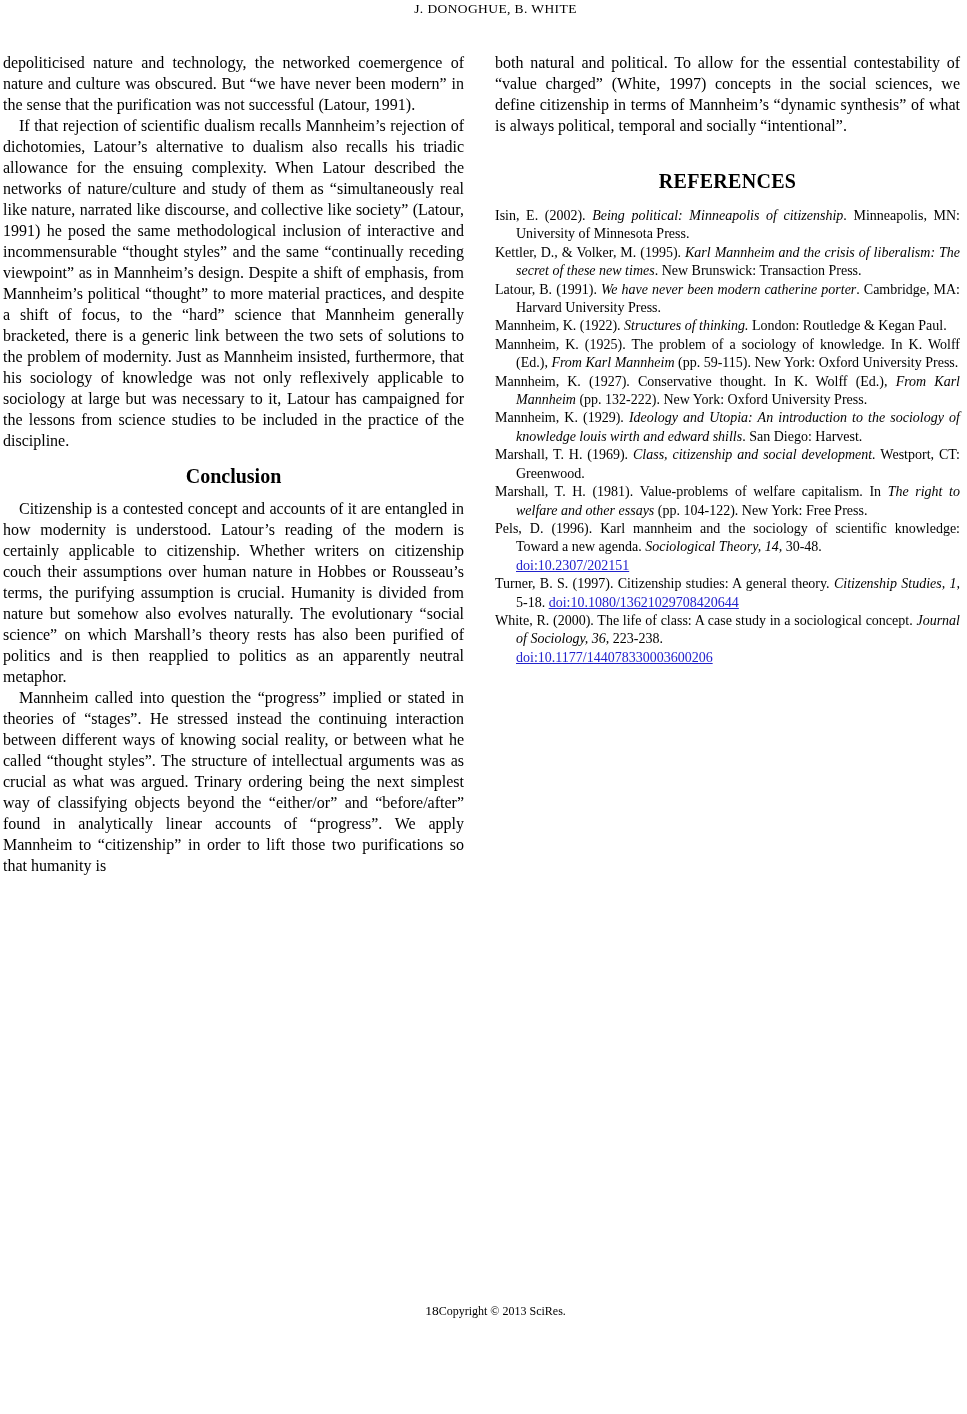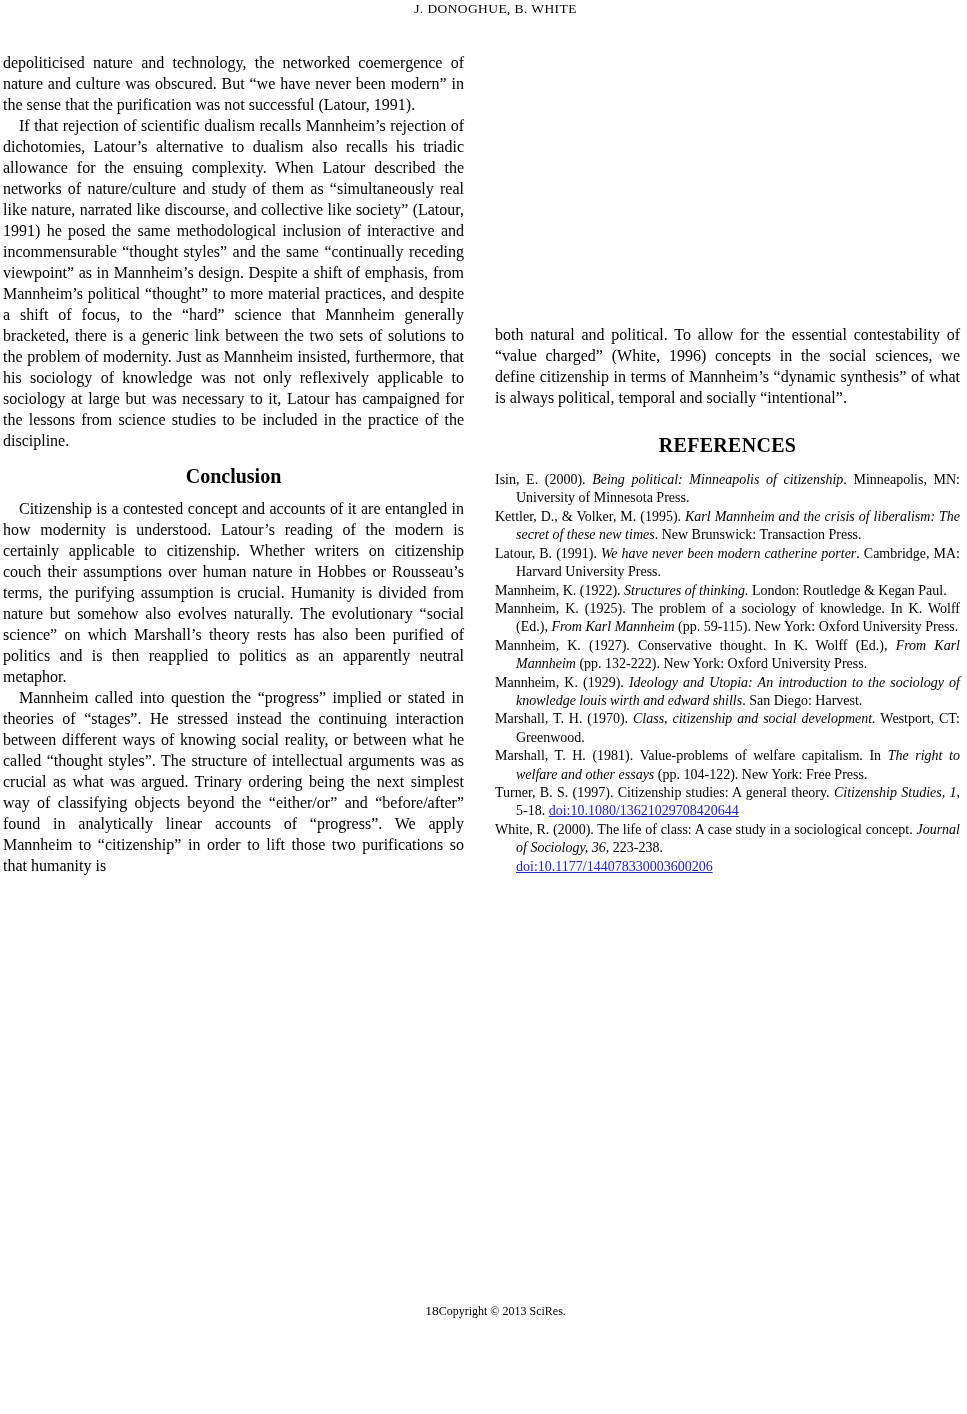--- a/index.html
+++ b/index.html
@@ -18,40 +18,39 @@
     top: 1px; left: 0; right: 0;
     text-align: center;
     font-size: 13.5px;
     letter-spacing: 0.4px;
   }
   .columns {
     position: absolute;
     top: 52px; left: 3px;
     display: flex;
     gap: 31px;
-    align-items: flex-end;
   }
   .col-left { width: 461px; }
   .col-right { width: 465px; }
   .paras p {
     margin: 0;
     font-size: 16px;
     line-height: 21px;
     text-align: justify;
     hyphens: auto;
     -webkit-hyphens: auto;
   }
   .paras p.indent { text-indent: 16px; }
   .section-heading {
     margin: 14px 0 10px 0;
     text-align: center;
     font-size: 20px;
     font-weight: bold;
   }
-  .refs-heading { margin: 26px 0 14px 0; letter-spacing: 0.3px; }
+  .refs-heading { margin: 34px 0 14px 0; letter-spacing: 0.3px; }
   .references .reference {
     font-size: 14px;
     line-height: 18.4px;
     text-align: justify;
     padding-left: 21px;
     text-indent: -21px;
     hyphens: auto;
     -webkit-hyphens: auto;
   }
   .references .reference a {
@@ -82,33 +81,34 @@
         </div>
       <h2 class="section-heading">Conclusion</h2>
       <div class="paras">
           <p class="indent">Citizenship is a contested concept and accounts of it are entangled in how modernity is understood. Latour’s reading of the modern is certainly applicable to citizenship. Whether writers on citizenship couch their assumptions over human nature in Hobbes or Rousseau’s terms, the purifying assumption is crucial. Humanity is divided from nature but somehow also evolves naturally. The evolutionary “social science” on which Marshall’s theory rests has also been purified of politics and is then reapplied to politics as an apparently neutral metaphor.</p>
           <p class="indent">Mannheim called into question the “progress” implied or stated in theories of “stages”. He stressed instead the continuing interaction between different ways of knowing social reality, or between what he called “thought styles”. The structure of intellectual arguments was as crucial as what was argued. Trinary ordering being the next simplest way of classifying objects beyond the “either/or” and “before/after” found in analytically linear accounts of “progress”. We apply Mannheim to “citizenship” in order to lift those two purifications so that humanity is</p>
         </div>
     </div>
 
     <div class="col-right">
       <div class="paras">
-          <p>both natural and political. To allow for the essential contestability of “value charged” (White, 1996) concepts in the social sciences, we define citizenship in terms of Mannheim’s “dynamic synthesis” of what is always political, temporal and socially “intentional”.</p>
+          <p>both natural and political. To allow for the essential contestability of “value charged” (White, 1997) concepts in the social sciences, we define citizenship in terms of Mannheim’s “dynamic synthesis” of what is always political, temporal and socially “intentional”.</p>
         </div>
       <h2 class="section-heading refs-heading">REFERENCES</h2>
       <div class="references">
-          <div class="reference"><span>Isin, E. (2000). </span><i>Being political: Minneapolis of citizenship</i><span>. Minneapolis, MN: University of Minnesota Press.</span></div>
+          <div class="reference"><span>Isin, E. (2002). </span><i>Being political: Minneapolis of citizenship</i><span>. Minneapolis, MN: University of Minnesota Press.</span></div>
           <div class="reference"><span>Kettler, D., &amp; Volker, M. (1995). </span><i>Karl Mannheim and the crisis of liberalism: The secret of these new times</i><span>. New Brunswick: Transaction Press.</span></div>
           <div class="reference"><span>Latour, B. (1991). </span><i>We have never been modern catherine porter</i><span>. Cambridge, MA: Harvard University Press.</span></div>
           <div class="reference"><span>Mannheim, K. (1922). </span><i>Structures of thinking.</i><span> London: Routledge &amp; Kegan Paul.</span></div>
           <div class="reference"><span>Mannheim, K. (1925). The problem of a sociology of knowledge. In K. Wolff (Ed.), </span><i>From Karl Mannheim</i><span> (pp. 59-115). New York: Oxford University Press.</span></div>
           <div class="reference"><span>Mannheim, K. (1927). Conservative thought. In K. Wolff (Ed.), </span><i>From Karl Mannheim</i><span> (pp. 132-222). New York: Oxford University Press.</span></div>
           <div class="reference"><span>Mannheim, K. (1929). </span><i>Ideology and Utopia: An introduction to the sociology of knowledge louis wirth and edward shills</i><span>. San Diego: Harvest.</span></div>
-          <div class="reference"><span>Marshall, T. H. (1970). </span><i>Class, citizenship and social development.</i><span> Westport, CT: Greenwood.</span></div>
+          <div class="reference"><span>Marshall, T. H. (1969). </span><i>Class, citizenship and social development.</i><span> Westport, CT: Greenwood.</span></div>
           <div class="reference"><span>Marshall, T. H. (1981). Value-problems of welfare capitalism. In </span><i>The right to welfare and other essays</i><span> (pp. 104-122). New York: Free Press.</span></div>
+          <div class="reference"><span>Pels, D. (1996). Karl mannheim and the sociology of scientific knowledge: Toward a new agenda. </span><i>Sociological Theory, 14,</i><span> 30-48.</span><br><a href="#">doi:10.2307/202151</a></div>
           <div class="reference"><span>Turner, B. S. (1997). Citizenship studies: A general theory. </span><i>Citizenship Studies, 1,</i><span> 5-18. </span><a href="#">doi:10.1080/13621029708420644</a></div>
           <div class="reference"><span>White, R. (2000). The life of class: A case study in a sociological concept. </span><i>Journal of Sociology, 36,</i><span> 223-238.</span><br><a href="#">doi:10.1177/144078330003600206</a></div>
         </div>
     </div>
   </div>
 
   <div class="footer">
     <span class="page-num">18</span>
     <span class="copyright">Copyright © 2013 SciRes.</span>
   </div>

